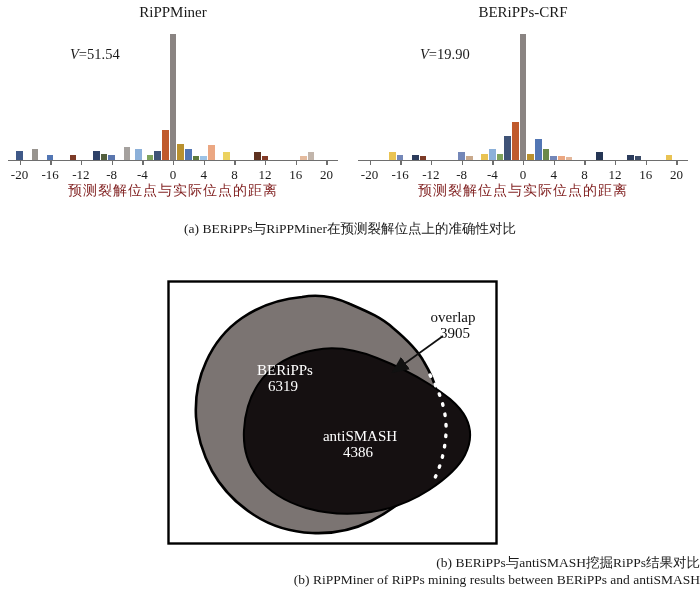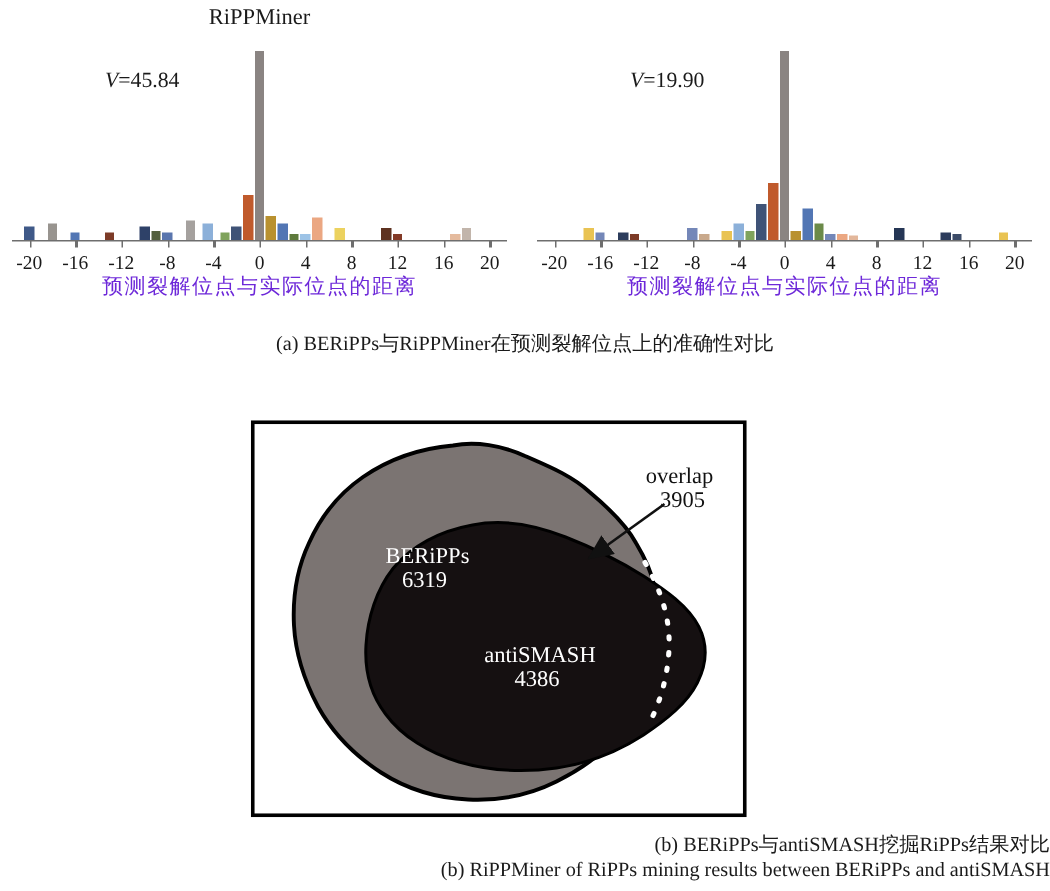--- a/index.html
+++ b/index.html
@@ -10,36 +10,36 @@
   .chart-panel{position:absolute;top:4px;width:342px;height:200px;}
   #panel-0{left:2px;}
   #panel-1{left:352px;}
   .chart-title{position:absolute;top:0;left:0;width:100%;text-align:center;font-size:15px;color:#1a1a1a;}
   .v-label{position:absolute;left:68px;top:42px;font-size:14.5px;color:#1a1a1a;}
   .v-label i{font-style:italic;}
   .plot{position:absolute;left:6px;top:16px;width:330px;height:140px;border-bottom:1.4px solid #6e6e6e;}
   .bar{position:absolute;bottom:0;width:6.5px;}
   .tick{position:absolute;top:140px;width:1.3px;height:5px;background:#6e6e6e;}
   .tick-label{position:absolute;top:147px;width:40px;margin-left:-20px;text-align:center;font-size:13px;color:#1a1a1a;}
-  .x-label{position:absolute;top:178px;left:0;width:100%;text-align:center;font-size:14px;color:#6d28d9;letter-spacing:1px;}
+  .x-label{position:absolute;top:178px;left:0;width:100%;text-align:center;font-size:14px;color:#7f1d1d;letter-spacing:1px;}
   .caption{position:absolute;left:0;width:700px;text-align:center;line-height:17px;font-size:13.5px;color:#1a1a1a;}
   #caption-a{top:220px;text-align:center;}
   #caption-b{top:554px;text-align:right;}
   .venn-wrap{position:absolute;left:167px;top:280px;width:332px;height:266px;}
   .venn-wrap svg{display:block;}
   .venn-text{font-family:"Liberation Serif","DejaVu Serif",serif;font-size:15px;}
 </style>
 </head>
 <body>
 
 <div class="canvas">
 
   <div class="chart-panel" id="panel-0">
     <div class="chart-title">RiPPMiner</div>
-    <div class="v-label"><i>V</i><span>=45.84</span></div>
+    <div class="v-label"><i>V</i><span>=51.54</span></div>
     <div class="plot">
         <div class="bar" style="left: 8.26163px; height: 8.82px; background: rgb(63, 89, 136);"></div>
         <div class="bar" style="left: 23.6105px; height: 11.34px; background: rgb(152, 148, 143);"></div>
         <div class="bar" style="left: 38.9593px; height: 5.04px; background: rgb(82, 118, 180);"></div>
         <div class="bar" style="left: 61.9826px; height: 5.04px; background: rgb(125, 59, 39);"></div>
         <div class="bar" style="left: 85.0058px; height: 8.82px; background: rgb(46, 65, 104);"></div>
         <div class="bar" style="left: 92.6802px; height: 6.3px; background: rgb(83, 95, 62);"></div>
         <div class="bar" style="left: 100.355px; height: 5.04px; background: rgb(90, 118, 174);"></div>
         <div class="bar" style="left: 115.703px; height: 12.6px; background: rgb(165, 161, 158);"></div>
         <div class="bar" style="left: 127.215px; height: 11.34px; background: rgb(140, 176, 217);"></div>
@@ -77,20 +77,21 @@
         <div class="tick-label" style="left: 257.093px;">12</div>
         <div class="tick" style="left: 287.791px;"></div>
         <div class="tick-label" style="left: 287.791px;">16</div>
         <div class="tick" style="left: 318.488px;"></div>
         <div class="tick-label" style="left: 318.488px;">20</div>
       </div>
     <div class="x-label">预测裂解位点与实际位点的距离</div>
   </div>
 
   <div class="chart-panel" id="panel-1">
+    <div class="chart-title">BERiPPs-CRF</div>
     <div class="v-label"><i>V</i><span>=19.90</span></div>
     <div class="plot">
         <div class="bar" style="left: 31.2849px; height: 7.56px; background: rgb(233, 195, 83);"></div>
         <div class="bar" style="left: 38.9593px; height: 5.04px; background: rgb(116, 135, 184);"></div>
         <div class="bar" style="left: 54.3081px; height: 5.04px; background: rgb(44, 60, 92);"></div>
         <div class="bar" style="left: 61.9826px; height: 3.78px; background: rgb(125, 59, 39);"></div>
         <div class="bar" style="left: 100.355px; height: 7.56px; background: rgb(116, 135, 184);"></div>
         <div class="bar" style="left: 108.029px; height: 3.78px; background: rgb(201, 169, 140);"></div>
         <div class="bar" style="left: 123.378px; height: 6.3px; background: rgb(233, 195, 83);"></div>
         <div class="bar" style="left: 131.052px; height: 11.34px; background: rgb(140, 176, 217);"></div>

